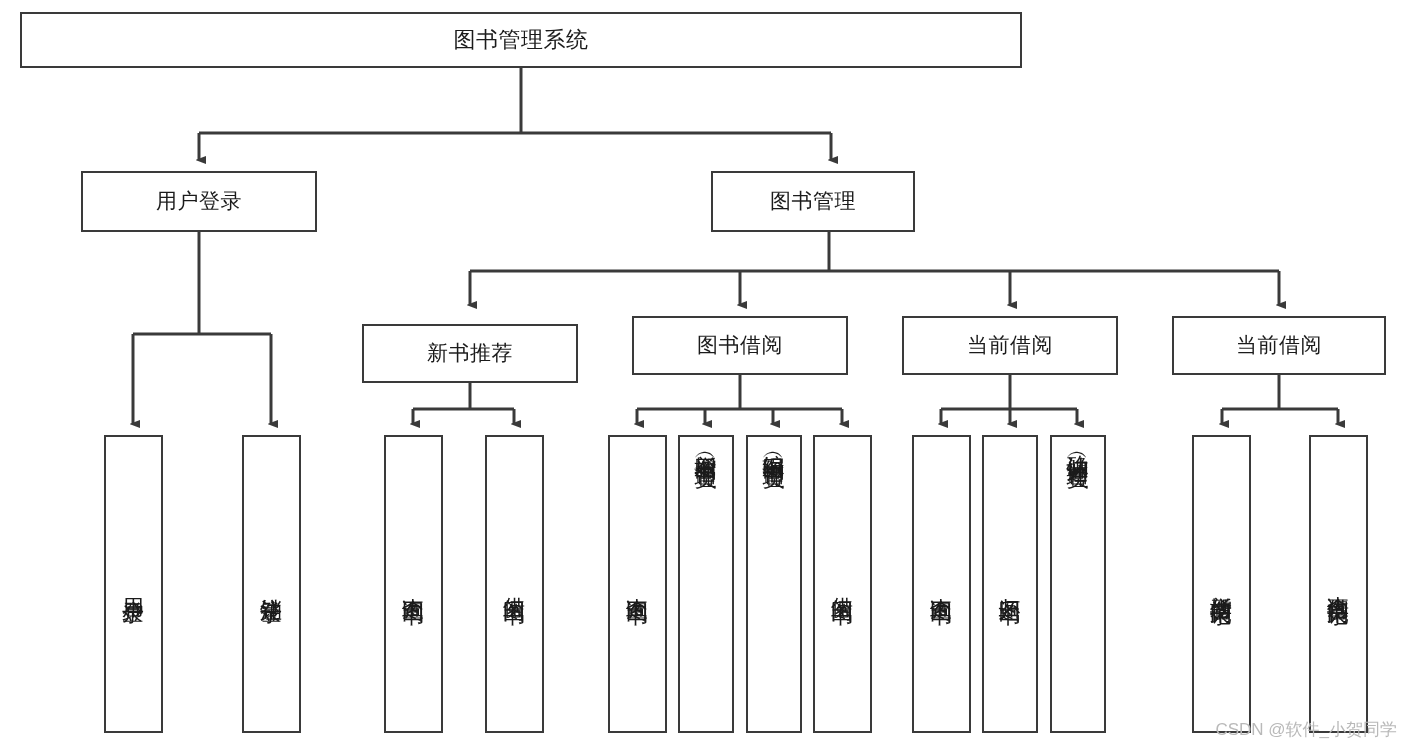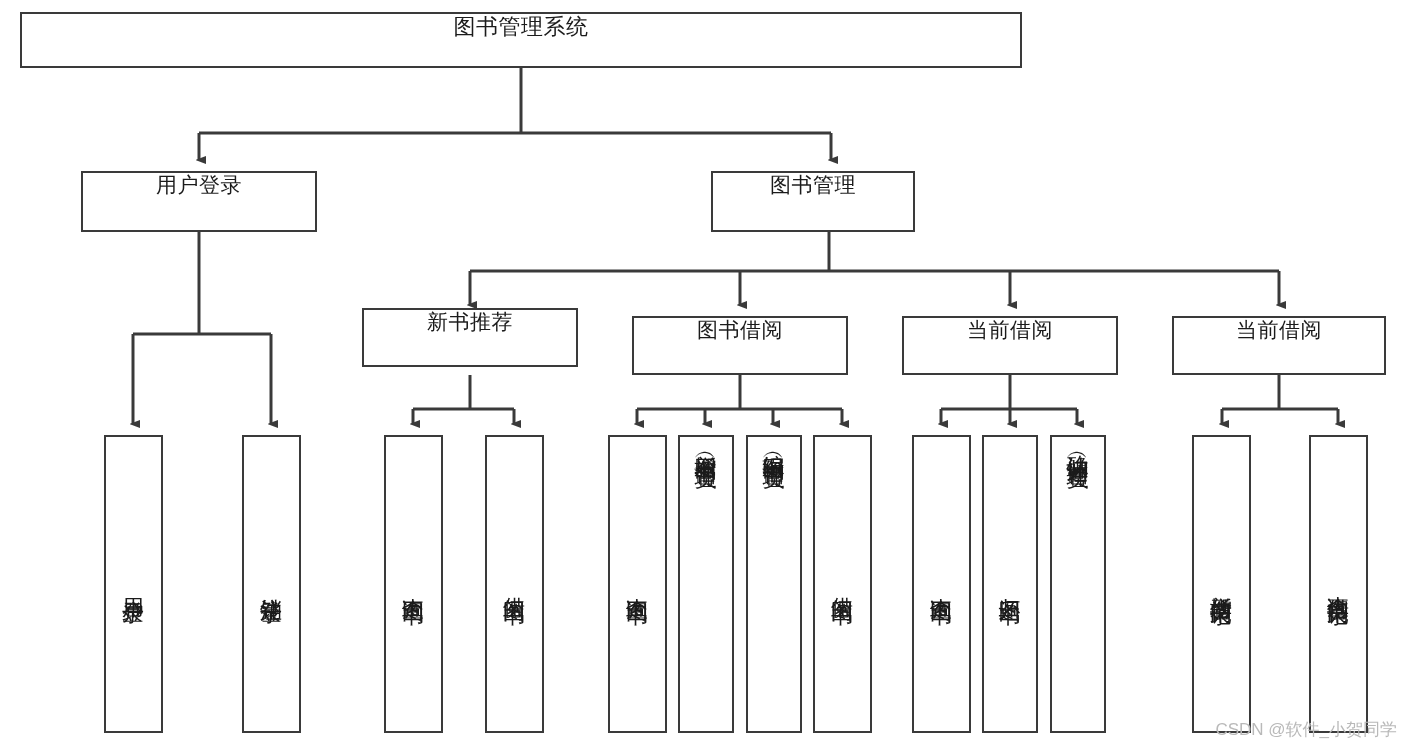--- a/index.html
+++ b/index.html
@@ -25,20 +25,21 @@
     width: 1405px;
     height: 747px;
     pointer-events: none;
   }
   .node {
     position: absolute;
     box-sizing: border-box;
     background: #ffffff;
     border: 2px solid #3a3a3a;
     display: flex;
+    align-items: center;
     justify-content: center;
     color: #1b1b1b;
     z-index: 2;
   }
   .node .label {
     display: block;
     text-align: center;
     line-height: 1.18;
     letter-spacing: 0.5px;
   }
@@ -138,21 +139,21 @@
     <span class="label">图书管理系统</span>
   </div>
 
   <div class="node horiz" style="left:81px; top:171px; width:236px; height:61px;">
     <span class="label">用户登录</span>
   </div>
   <div class="node horiz" style="left:711px; top:171px; width:204px; height:61px;">
     <span class="label">图书管理</span>
   </div>
 
-  <div class="node horiz" style="left:362px; top:308px; width:216px; height:59px;">
+  <div class="node horiz" style="left:362px; top:324px; width:216px; height:59px;">
     <span class="label">新书推荐</span>
   </div>
   <div class="node horiz" style="left:632px; top:316px; width:216px; height:59px;">
     <span class="label">图书借阅</span>
   </div>
   <div class="node horiz" style="left:902px; top:316px; width:216px; height:59px;">
     <span class="label">当前借阅</span>
   </div>
   <div class="node horiz" style="left:1172px; top:316px; width:214px; height:59px;">
     <span class="label">当前借阅</span>

